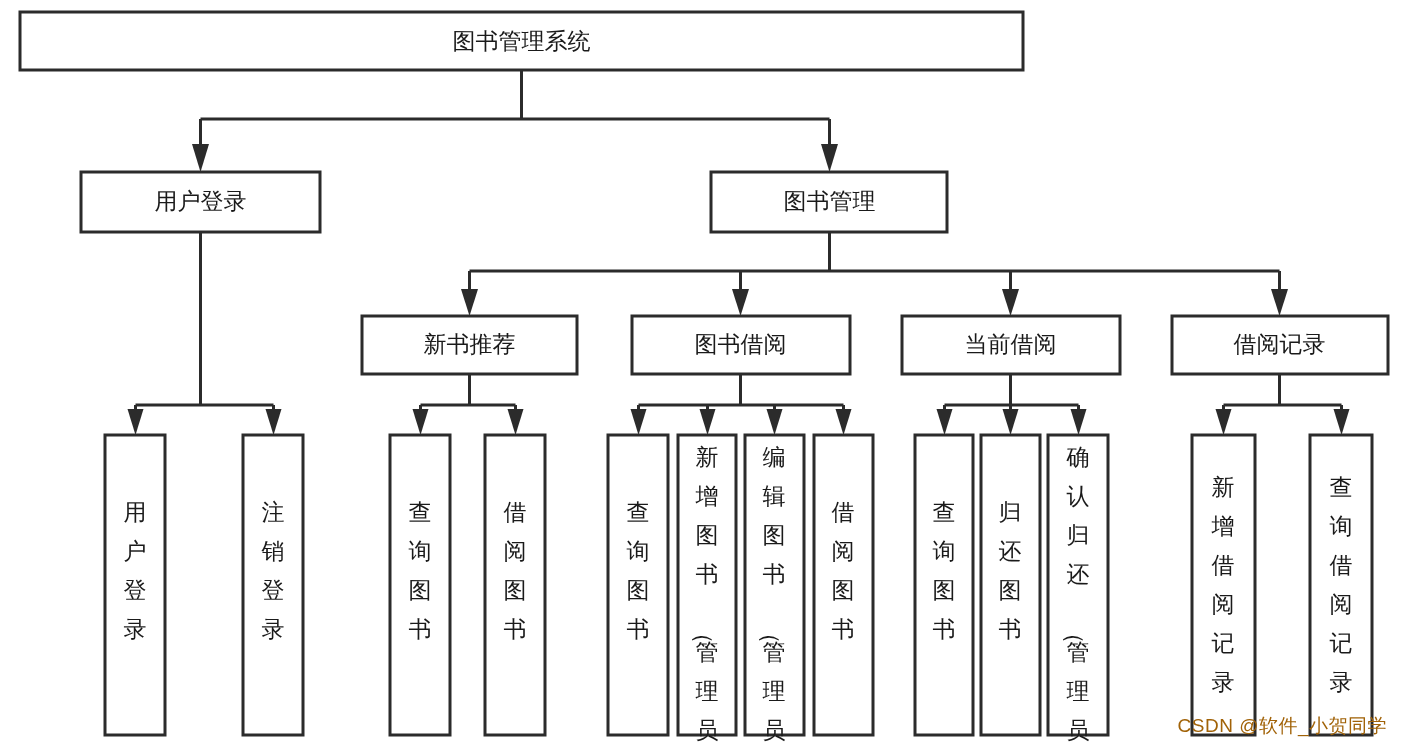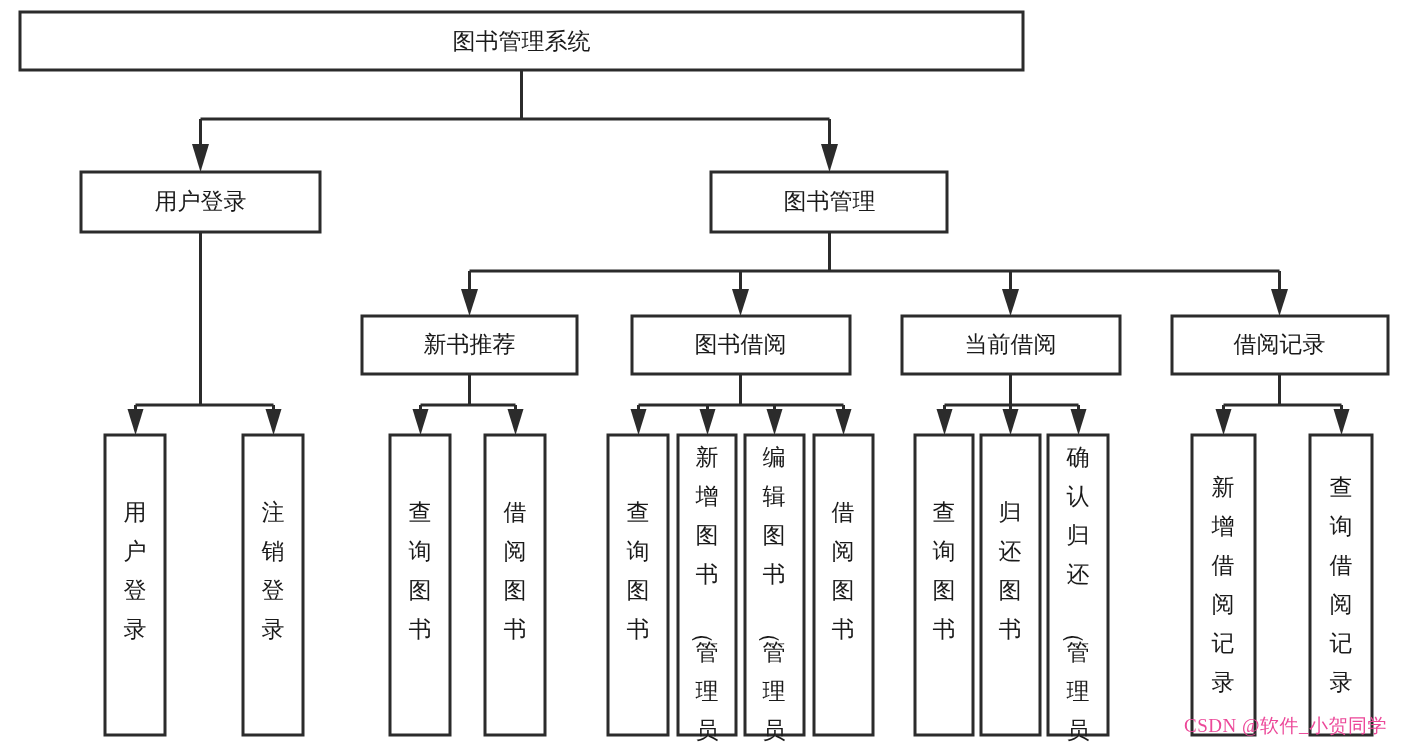--- a/index.html
+++ b/index.html
@@ -50,23 +50,23 @@
     fill: none;
   }
   .arrow-head {
     fill: #2b2b2b;
     stroke: none;
   }
   .watermark {
     position: absolute;
     right: 18px;
     bottom: 8px;
-    font-family: Liberation Serif, serif;
+    font-family: Liberation Sans, sans-serif;
     font-size: 19px;
-    color: #ec4899;
+    color: #a16207;
     white-space: nowrap;
     letter-spacing: 0.5px;
     user-select: none;
   }
 </style>
 </head>
 <body>
 
 <div id="diagram-root">
 

